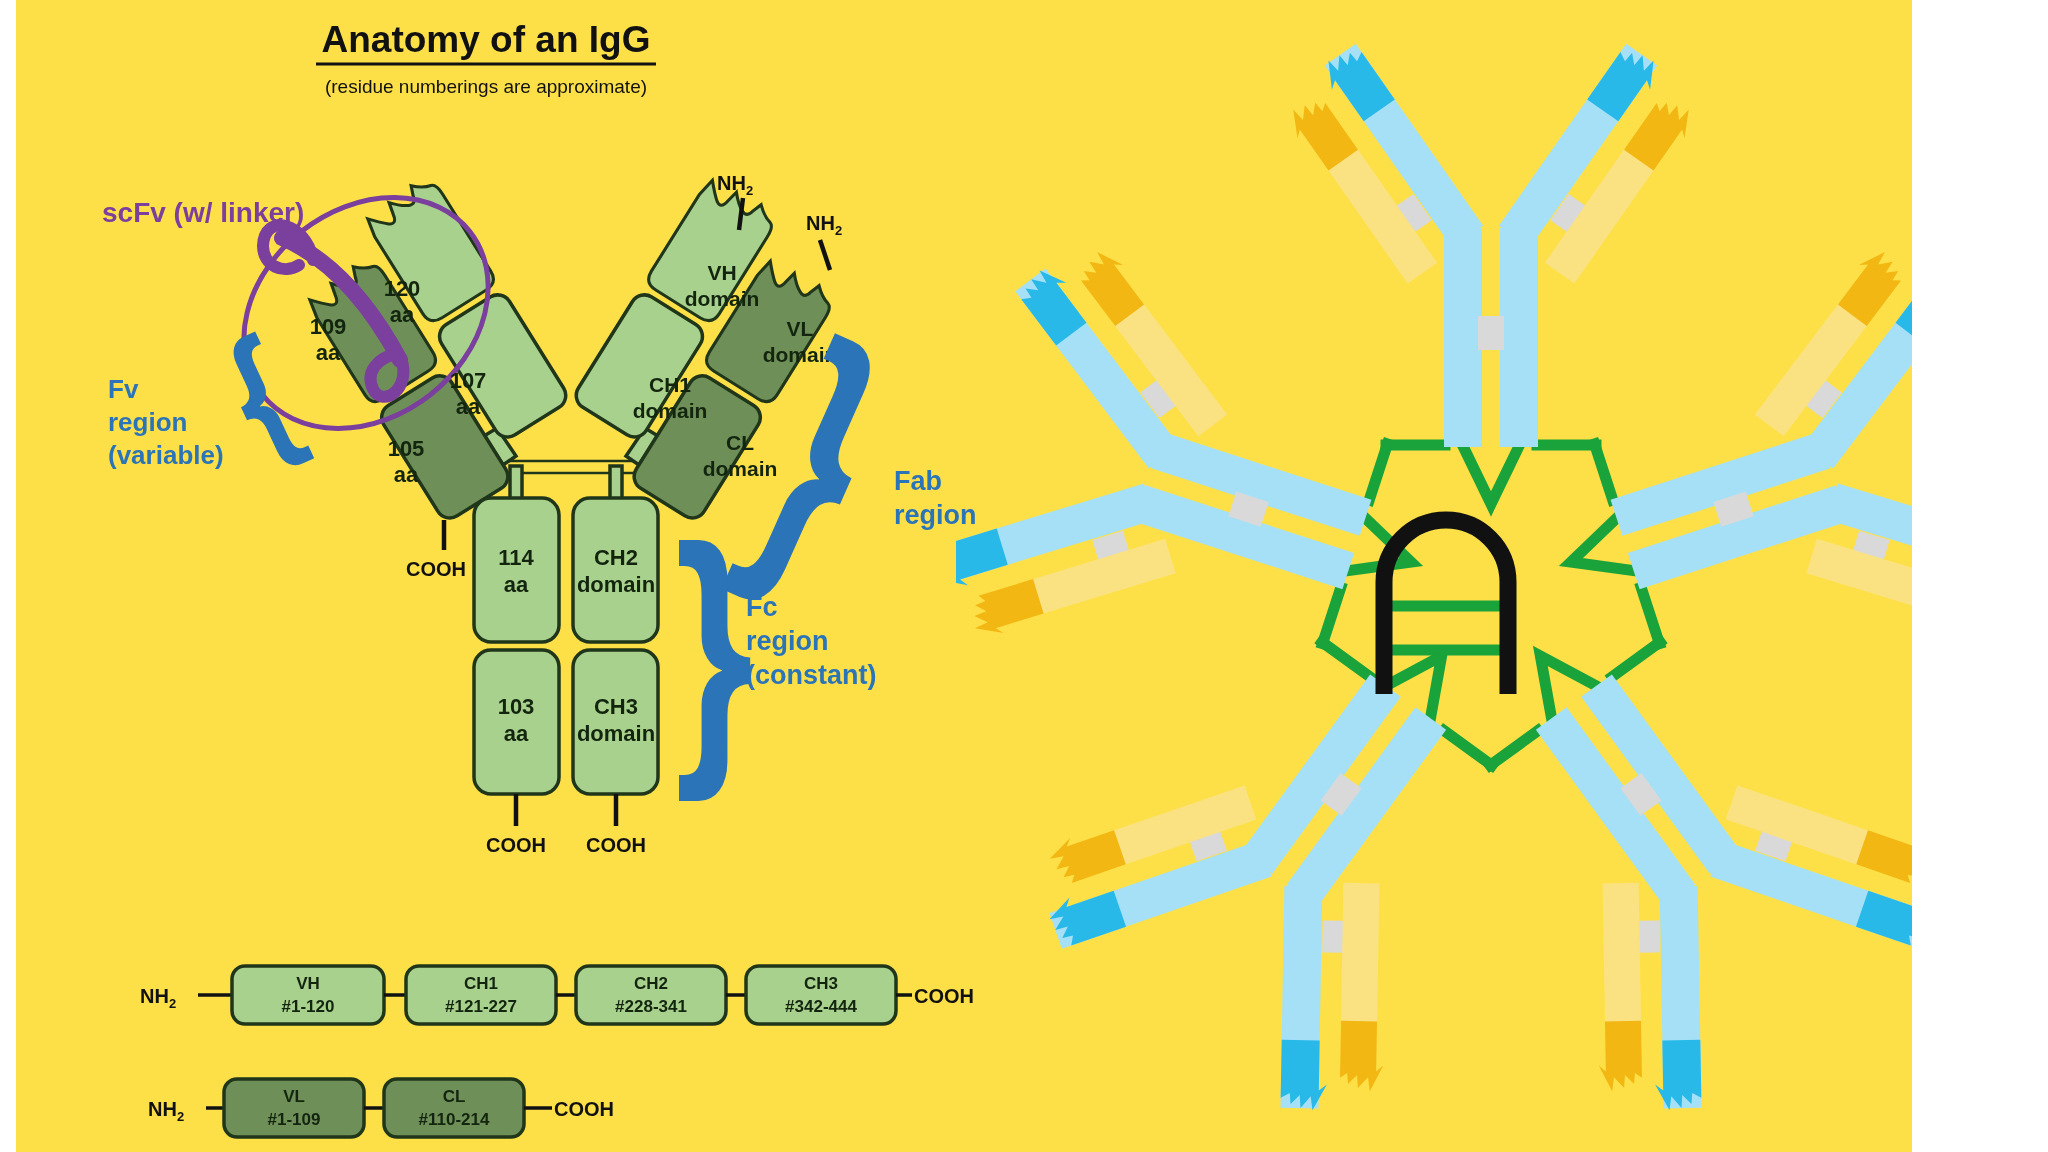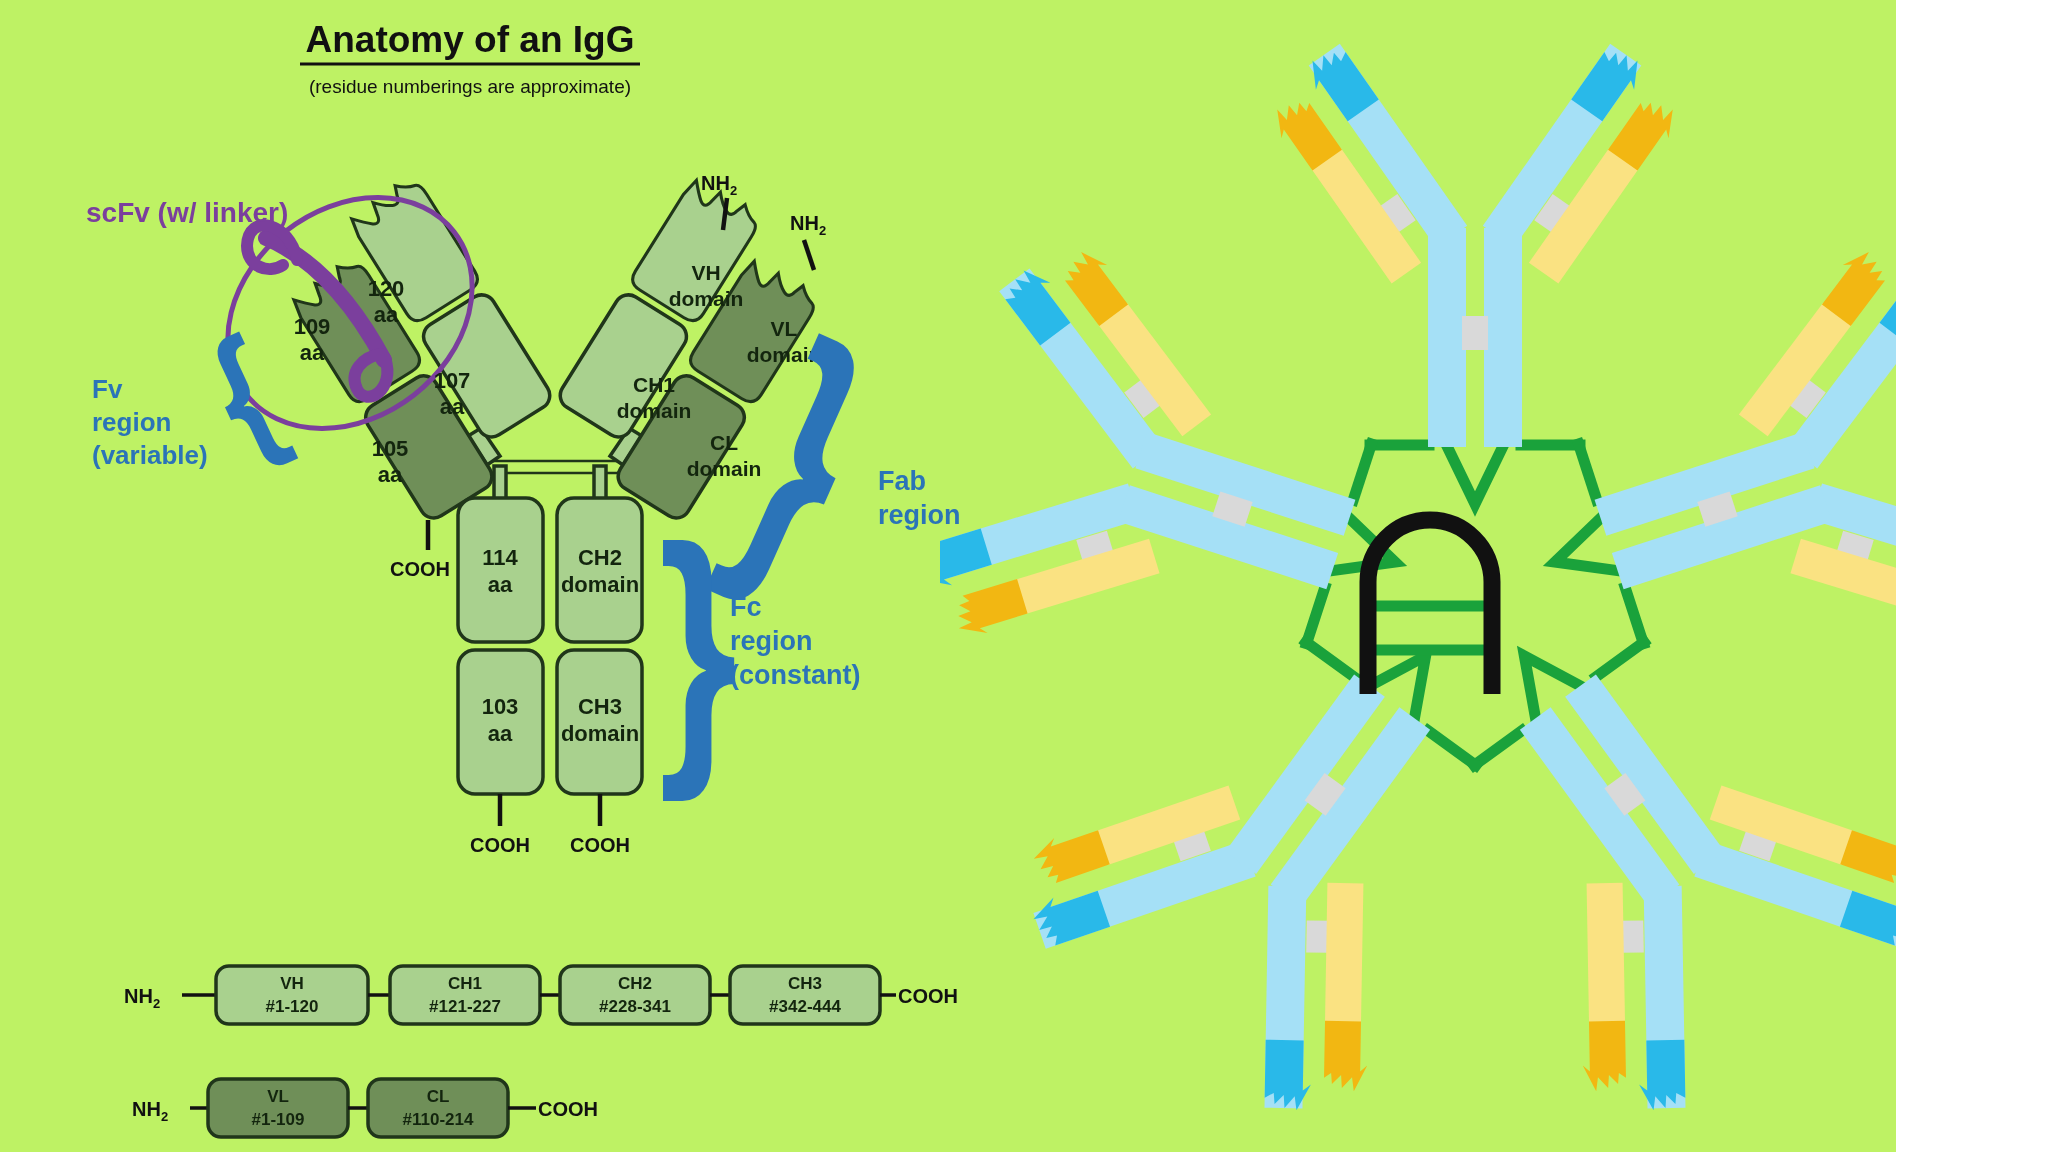--- a/index.html
+++ b/index.html
@@ -1,17 +1,17 @@
 <!DOCTYPE html>
 <html style="--lightGreen: #a9d18e; --darkGreen: #6f8f58; --outline: #20361a; --textDark: #13250e; --labelBlue: #2b74b8; --purple: #7b3f9d; --ink: #111111; --lightBlue: #a5e0f6; --tipBlue: #29b9e9; --paleYellow: #fae282; --tipYellow: #f2b712; --grayConn: #d9d9d9; --jGreen: #1aa23b;"><head>
 <meta charset="utf-8">
 <style>
   html,body{margin:0;padding:0;background:#ffffff;}
-  .canvas{position:relative;width:1896px;height:1152px;background:#bef264;overflow:hidden;
-          font-family:"Liberation Sans",sans-serif;}
+  .canvas{position:relative;width:1896px;height:1152px;background:#fde047;overflow:hidden;
+          font-family:"Liberation Sans",sans-serif;margin-left:16px;}
   svg{position:absolute;top:0;}
   text{font-family:"Liberation Sans",sans-serif;}
   
   .lg{fill:var(--lightGreen);stroke:var(--outline);stroke-width:3.5;vector-effect:non-scaling-stroke;}
   .dg{fill:var(--darkGreen);stroke:var(--outline);stroke-width:3.5;vector-effect:non-scaling-stroke;}
   .hingeln{stroke:var(--outline);stroke-width:2.5;fill:none;}
   .tick{stroke:var(--ink);stroke-width:4.5;}
   .mapln{stroke:var(--ink);stroke-width:3.5;}
   .t-dk{fill:var(--textDark);font-weight:bold;}
   .t-ink{fill:var(--ink);font-weight:bold;}

